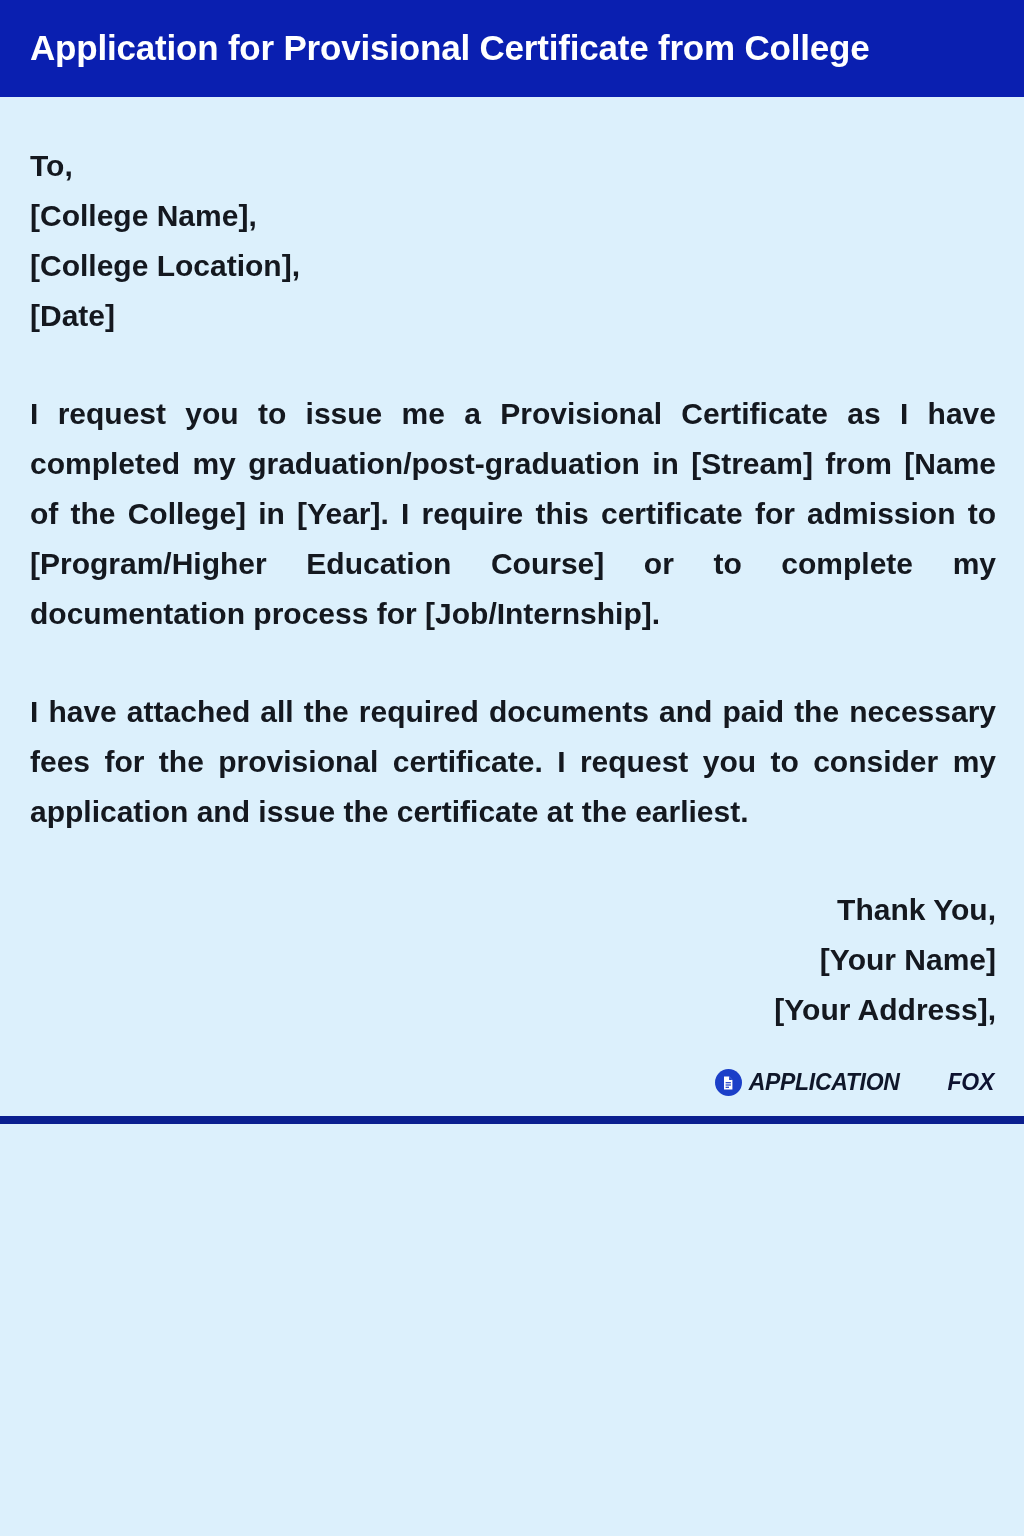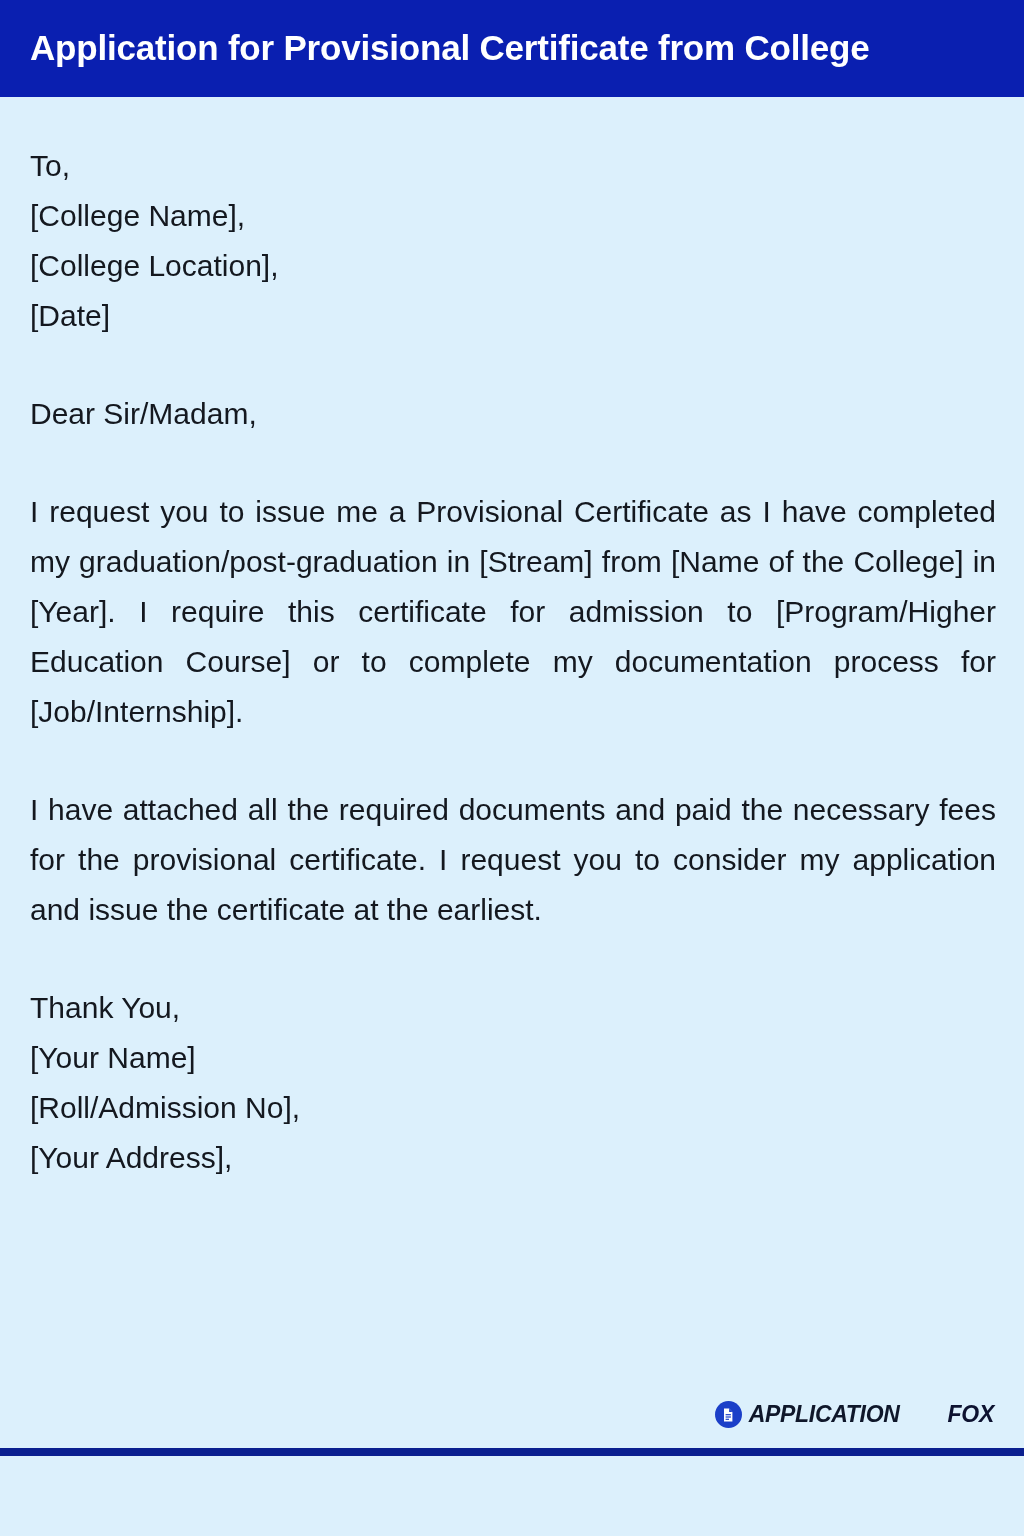--- a/index.html
+++ b/index.html
@@ -11,21 +11,21 @@
     width: 1024px;
     height: 1536px;
     background: #dcf0fc;
     font-family: "Liberation Sans", sans-serif;
     overflow: hidden;
     position: relative;
   }
 
   .page {
     width: 1024px;
-    height: 1456px;
+    height: 1124px;
     background: #dcf0fc;
     display: flex;
     flex-direction: column;
     position: relative;
     box-sizing: border-box;
   }
 
   
   .header-banner {
     width: 100%;
@@ -52,20 +52,21 @@
     box-sizing: border-box;
     padding: 44px 28px 0 30px;
     background: #dcf0fc;
     position: relative;
   }
 
   .block {
     color: #14181f;
     font-size: 30px;
     line-height: 50px;
+    font-weight: bold;
   }
 
   .address-block {
     margin: 0 0 48px 0;
   }
   .address-line {
     display: block;
     white-space: nowrap;
   }
 
@@ -82,20 +83,21 @@
   .para:last-of-type {
     margin-bottom: 0;
   }
 
   .closing-block {
     margin: 0;
   }
   .closing-line {
     display: block;
     white-space: nowrap;
+    text-align: right;
   }
 
   
   .footer-logo {
     position: absolute;
     right: 30px;
     bottom: 28px;
     display: flex;
     align-items: center;
     gap: 7px;
@@ -145,30 +147,28 @@
 
   <div class="letter-body">
 
     <div class="block address-block">
       <span class="address-line">To,</span>
       <span class="address-line">[College Name],</span>
       <span class="address-line">[College Location],</span>
       <span class="address-line">[Date]</span>
     </div>
 
-    <div class="block salutation">Dear Sir/Madam,</div>
 
     <p class="block para">I request you to issue me a Provisional Certificate as I have completed my graduation/post-graduation in [Stream] from [Name of the College] in [Year]. I require this certificate for admission to [Program/Higher Education Course] or to complete my documentation process for [Job/Internship].</p>
 
     <p class="block para">I have attached all the required documents and paid the necessary fees for the provisional certificate. I request you to consider my application and issue the certificate at the earliest.</p>
 
     <div class="block closing-block" style="margin-top:48px;">
       <span class="closing-line">Thank You,</span>
       <span class="closing-line">[Your Name]</span>
-      <span class="closing-line">[Roll/Admission No],</span>
       <span class="closing-line">[Your Address],</span>
     </div>
 
   </div>
 
   <div class="footer-logo">
     <span class="logo-mark">
       <svg width="16" height="16" viewBox="0 0 16 16" aria-hidden="true">
         <path d="M4 1.6h5.1L12.4 5v9.4H4z" fill="#ffffff"></path>
         <path d="M9.1 1.6V5h3.3z" fill="#1b3fc8"></path>

